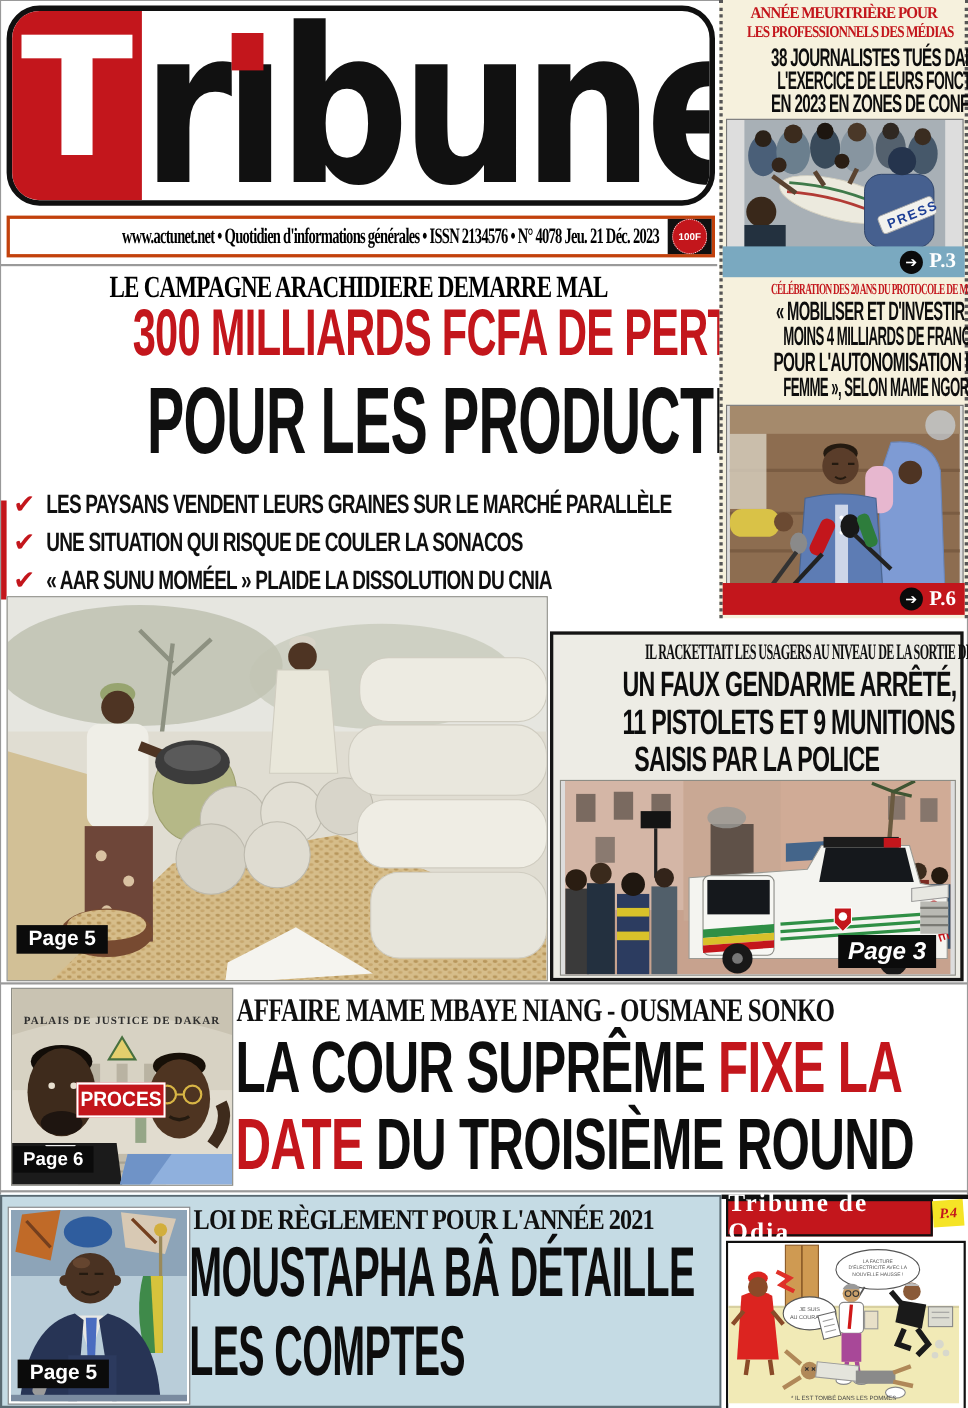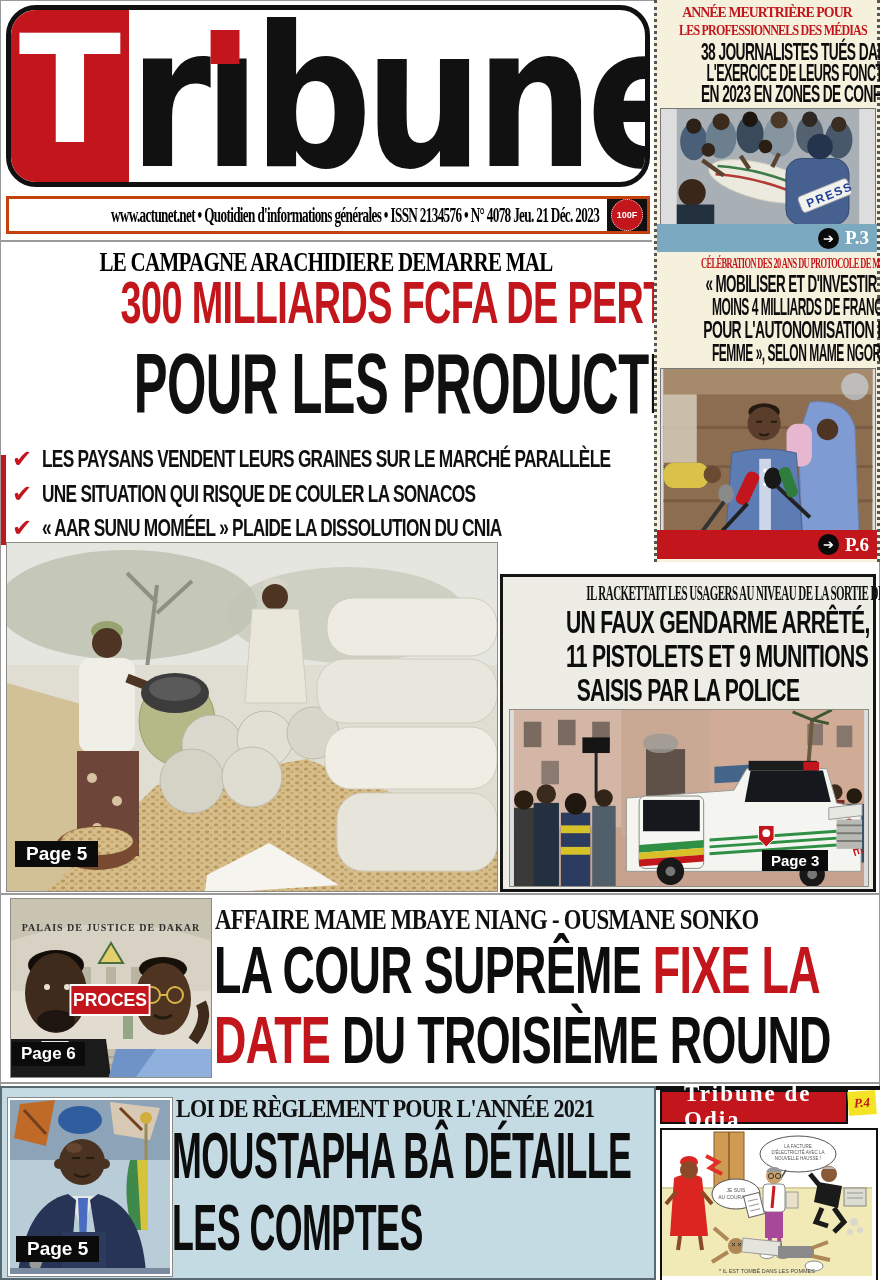--- a/index.html
+++ b/index.html
@@ -40,21 +40,21 @@
              border:1px dotted #ffdddd;display:flex;align-items:center;justify-content:center;
              font:bold 9px "Liberation Sans",sans-serif;}
   .checkrow{position:absolute;display:flex;align-items:flex-start;gap:10px;}
   .chk{color:#c3161c;font-size:24px;line-height:26px;flex:none;}
   .gbox{position:absolute;left:500px;top:574px;width:376px;height:318px;background:#edece5;
         border:3px solid #141414;box-sizing:border-box;}
   .bluebar{background:#7aa9c0;}
   .redbar{background:#c3161c;}
   .banner{position:absolute;left:660px;top:1090px;width:188px;height:34px;background:#c3161c;
           border:2px solid #101010;box-sizing:border-box;display:flex;align-items:center;justify-content:center;}
-  .banner-t{font-variant:small-caps;font:bold 23px "Liberation Serif",serif;color:#fff;letter-spacing:2px;padding-left:22px;}
+  .banner-t{font-variant:small-caps;font:bold 23px "Liberation Serif",serif;color:#fff;letter-spacing:2px;}
   .p4{position:absolute;left:848px;top:1091px;width:28px;height:24px;background:#f5e426;
       color:#c3161c;font:bold italic 13px "Liberation Serif",serif;display:flex;align-items:center;
       justify-content:center;transform:rotate(-4deg);}
   .proces{position:absolute;left:66px;top:984px;width:84px;height:28px;background:#c3161c;
           border:2px solid #fff;color:#fff;font:bold 19px "Liberation Sans",sans-serif;
           display:flex;align-items:center;justify-content:center;transform:scaleX(.92);}
   .bluepanel{position:absolute;left:0;top:1086px;width:656px;height:194px;background:#c5dbe4;
              box-shadow:inset 0 0 0 2px #5a6a72;}
   .redstrip{position:absolute;left:1px;top:455px;width:5px;height:90px;background:#c3161c;}
 </style>
@@ -199,21 +199,21 @@
         <circle cx="258" cy="126" r="4" fill="#fff"></circle>
         <text x="334" y="104" transform="rotate(72 334,104)" font-size="13" font-weight="bold" fill="#c3161c" font-family="Liberation Sans,sans-serif">POLICE</text>
         <circle cx="160" cy="165" r="14" fill="#181818"></circle>
           <circle cx="160" cy="165" r="5" fill="#777"></circle>
         <circle cx="305" cy="168" r="13" fill="#181818"></circle>
           <circle cx="305" cy="168" r="5" fill="#777"></circle>
         <rect x="330" y="112" width="26" height="30" fill="#b9b9b3"></rect>
         <path d="M330 118 h26 M330 126 h26 M330 134 h26" stroke="#7a7a74" stroke-width="2"></path>
         <polygon points="322,100 356,96 356,108 322,112" fill="#e8e8e2" stroke="#999"></polygon>
       </svg>
-      <div class="badge" style="left:252px;top:140px;font-size:15px;padding:2px 9px;">Page 3</div>
+      <div class="badge" style="left:252px;top:140px;font-size:22px;padding:2px 9px;font-style:italic;">Page 3</div>
     </div>
   </div>
 
   <div class="rightcol">
     <div class="cond ser ctr red" style="left:0;top:4px;width:220px;font-size:15px;transform:scaleX(.92);">ANNÉE MEURTRIÈRE POUR</div>
     <div class="cond ser ctr red" style="left:0;top:22px;width:220px;font-size:15px;transform:scaleX(.80);">LES PROFESSIONNELS DES MÉDIAS</div>
     <div class="cond ctr" style="left:0;top:42px;width:220px;font-size:23px;line-height:21px;transform:scaleX(.60);color:#0d0d0d;">38 JOURNALISTES TUÉS DANS</div>
     <div class="cond ctr" style="left:0;top:63px;width:220px;font-size:23px;line-height:21px;transform:scaleX(.55);color:#0d0d0d;">L'EXERCICE DE LEURS FONCTIONS</div>
     <div class="cond ctr" style="left:0;top:84px;width:220px;font-size:23px;line-height:21px;transform:scaleX(.60);color:#0d0d0d;">EN 2023 EN ZONES DE CONFLIT</div>
 

